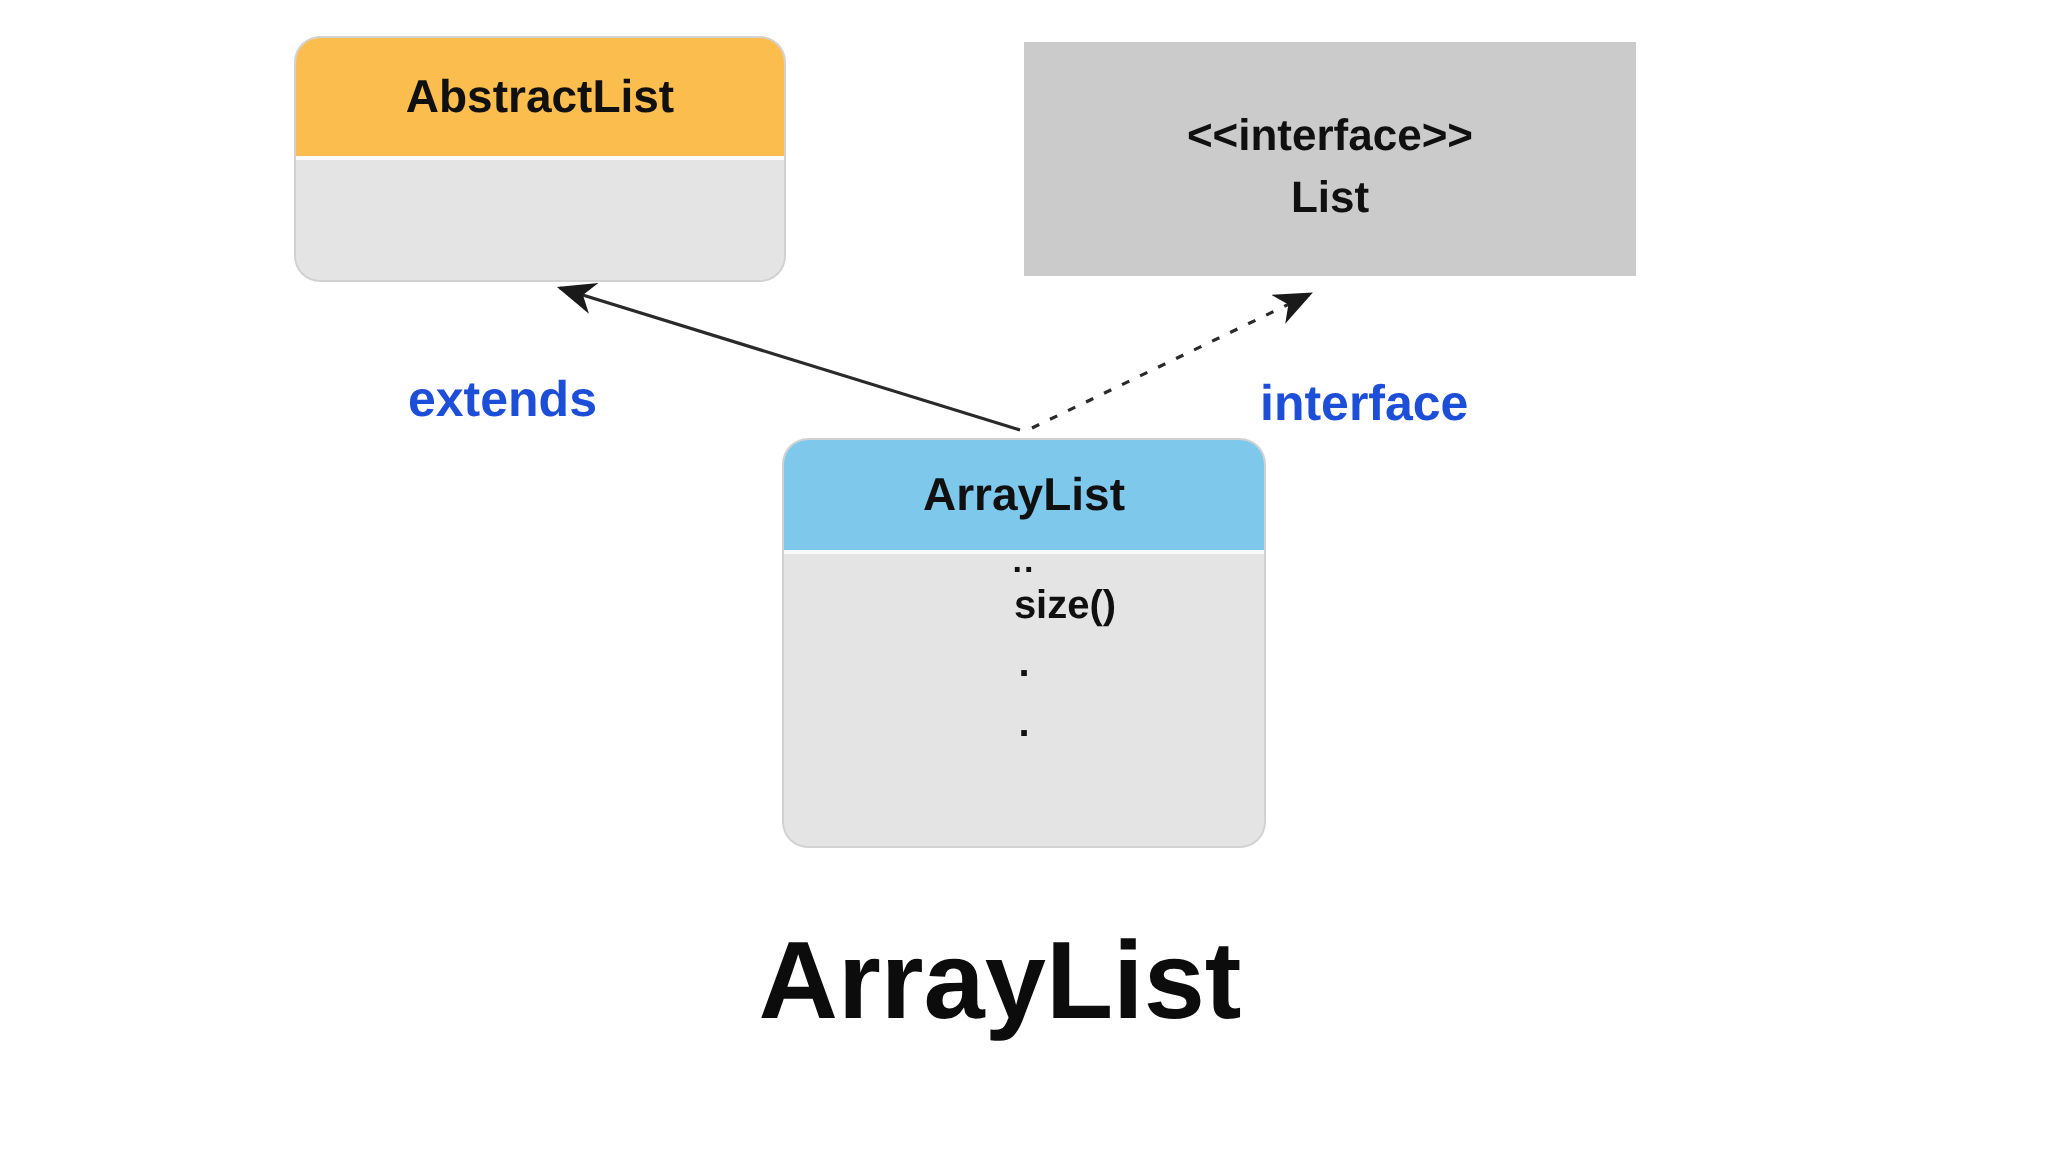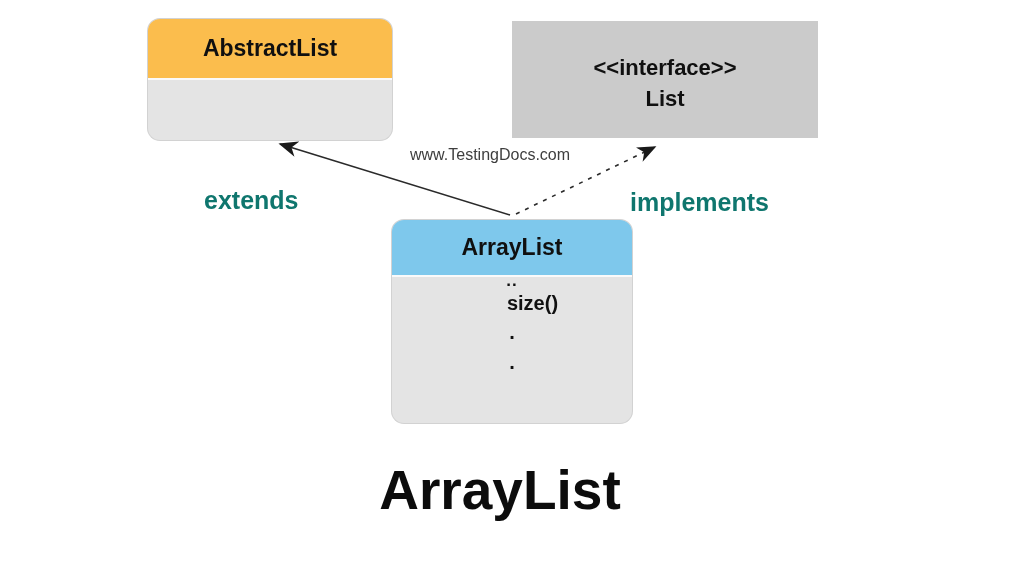--- a/index.html
+++ b/index.html
@@ -102,21 +102,21 @@
     padding-left: 41px;
   }
   .dot-line {
     font-size: 20px;
     line-height: 30px;
   }
   .float-label {
     position: absolute;
     font-weight: bold;
     font-size: 25px;
-    color: #0f766e;
+    color: #1d4ed8;
     white-space: nowrap;
   }
   .label-extends { left: 204px; top: 186px; }
   .label-implements { left: 630px; top: 188px; }
   .watermark {
     position: absolute;
     left: 410px; top: 146px;
     font-size: 16px;
     font-weight: normal;
     color: var(--watermark-text, #3E3E3E);
@@ -166,19 +166,18 @@
     </div>
     <div class="uml-body uml-body-methods">
       <div class="dots-top">..</div>
       <div class="method-line">size()</div>
       <div class="dot-line">.</div>
       <div class="dot-line">.</div>
     </div>
   </div>
 
   <div class="float-label label-extends">extends</div>
-  <div class="float-label label-implements">implements</div>
+  <div class="float-label label-implements">interface</div>
 
-  <div class="watermark">www.TestingDocs.com</div>
 
   <div class="big-title">ArrayList</div>
 
 </div>
 
 </body></html>

